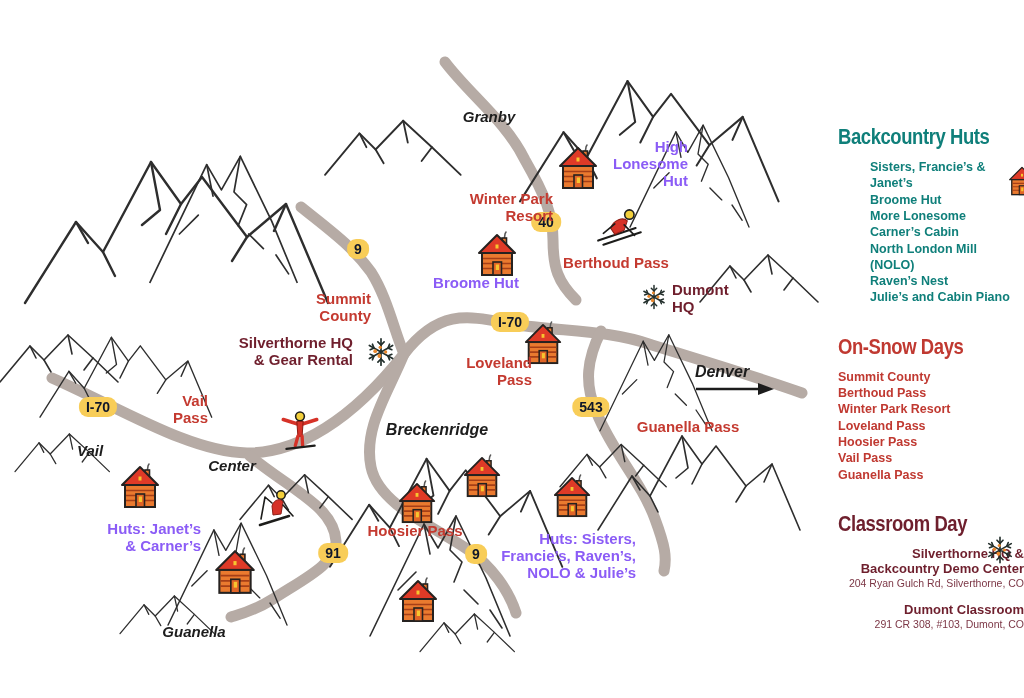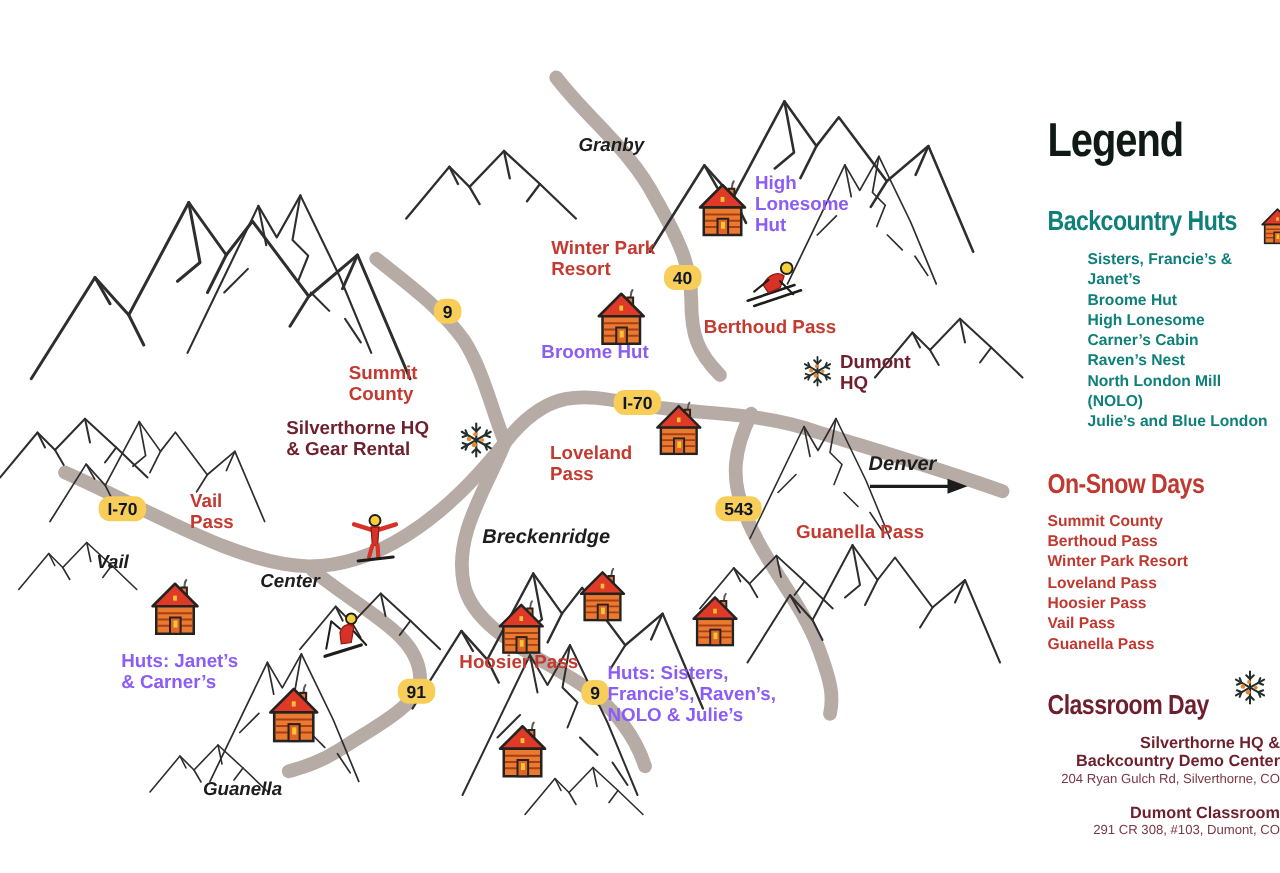--- a/index.html
+++ b/index.html
@@ -4,21 +4,21 @@
 <style>
   html,body{margin:0;padding:0;}
   body{
     width:1024px;height:698px;position:relative;overflow:hidden;
     background:#ffffff;font-family:"Liberation Sans",sans-serif;
   }
   
   #map-canvas{position:absolute;left:0;top:0;}
   .map-label{
     position:absolute;transform:translate(-50%,-50%);
-    font-weight:bold;font-size:15px;line-height:1.12;text-align:left;
+    font-weight:bold;font-size:15px;line-height:1.12;text-align:right;
   }
   .town{color:#1d1d1d;font-style:italic;white-space:nowrap;}
   .red{color:#c43a30;}
   .teal{color:#8b5cf6;}
   .maroon{color:#6f1f2d;}
   .nowrap{white-space:nowrap;}
   .badge{
     position:absolute;transform:translate(-50%,-50%);
     background:#f8cd58;color:#0f172a;border-radius:9px;
     font-weight:bold;font-size:14px;padding:3px 7px;line-height:1;
@@ -238,31 +238,30 @@
 <div class="map-label town" style="left:437px;top:430px;font-size:16px">Breckenridge</div>
 <div class="map-label town" style="left:722px;top:372px;font-size:16px">Denver</div>
 <div class="map-label red nowrap" style="left:688px;top:427px">Guanella Pass</div>
 <div class="map-label red" style="left:486px;top:372px;width:92px">Loveland Pass</div>
 <div class="map-label red nowrap" style="left:415px;top:531px">Hoosier Pass</div>
 <div class="map-label teal" style="left:149px;top:538px;width:104px">Huts: Janet’s &amp; Carner’s</div>
 <div class="map-label teal" style="left:561px;top:556px;width:150px">Huts: Sisters, Francie’s, Raven’s, NOLO &amp; Julie’s</div>
 <div class="map-label town" style="left:194px;top:632px">Guanella</div>
 
 <div id="legend">
-  <h1><span class="cond">Legend</span></h1>
 
   <h2 class="h-huts"><span class="cond">Backcountry Huts</span></h2>
   <ul class="l-huts">
     <li>Sisters, Francie’s &amp; Janet’s</li>
     <li>Broome Hut</li>
-    <li>High Lonesome</li>
+    <li>More Lonesome</li>
     <li>Carner’s Cabin</li>
+    <li>North London Mill (NOLO)</li>
     <li>Raven’s Nest</li>
-    <li>North London Mill (NOLO)</li>
-    <li>Julie’s and Blue London</li>
+    <li>Julie’s and Cabin Piano</li>
   </ul>
 
   <h2 class="h-snow"><span class="cond">On-Snow Days</span></h2>
   <ul class="l-snow">
     <li>Summit County</li>
     <li>Berthoud Pass</li>
     <li>Winter Park Resort</li>
     <li>Loveland Pass</li>
     <li>Hoosier Pass</li>
     <li>Vail Pass</li>

